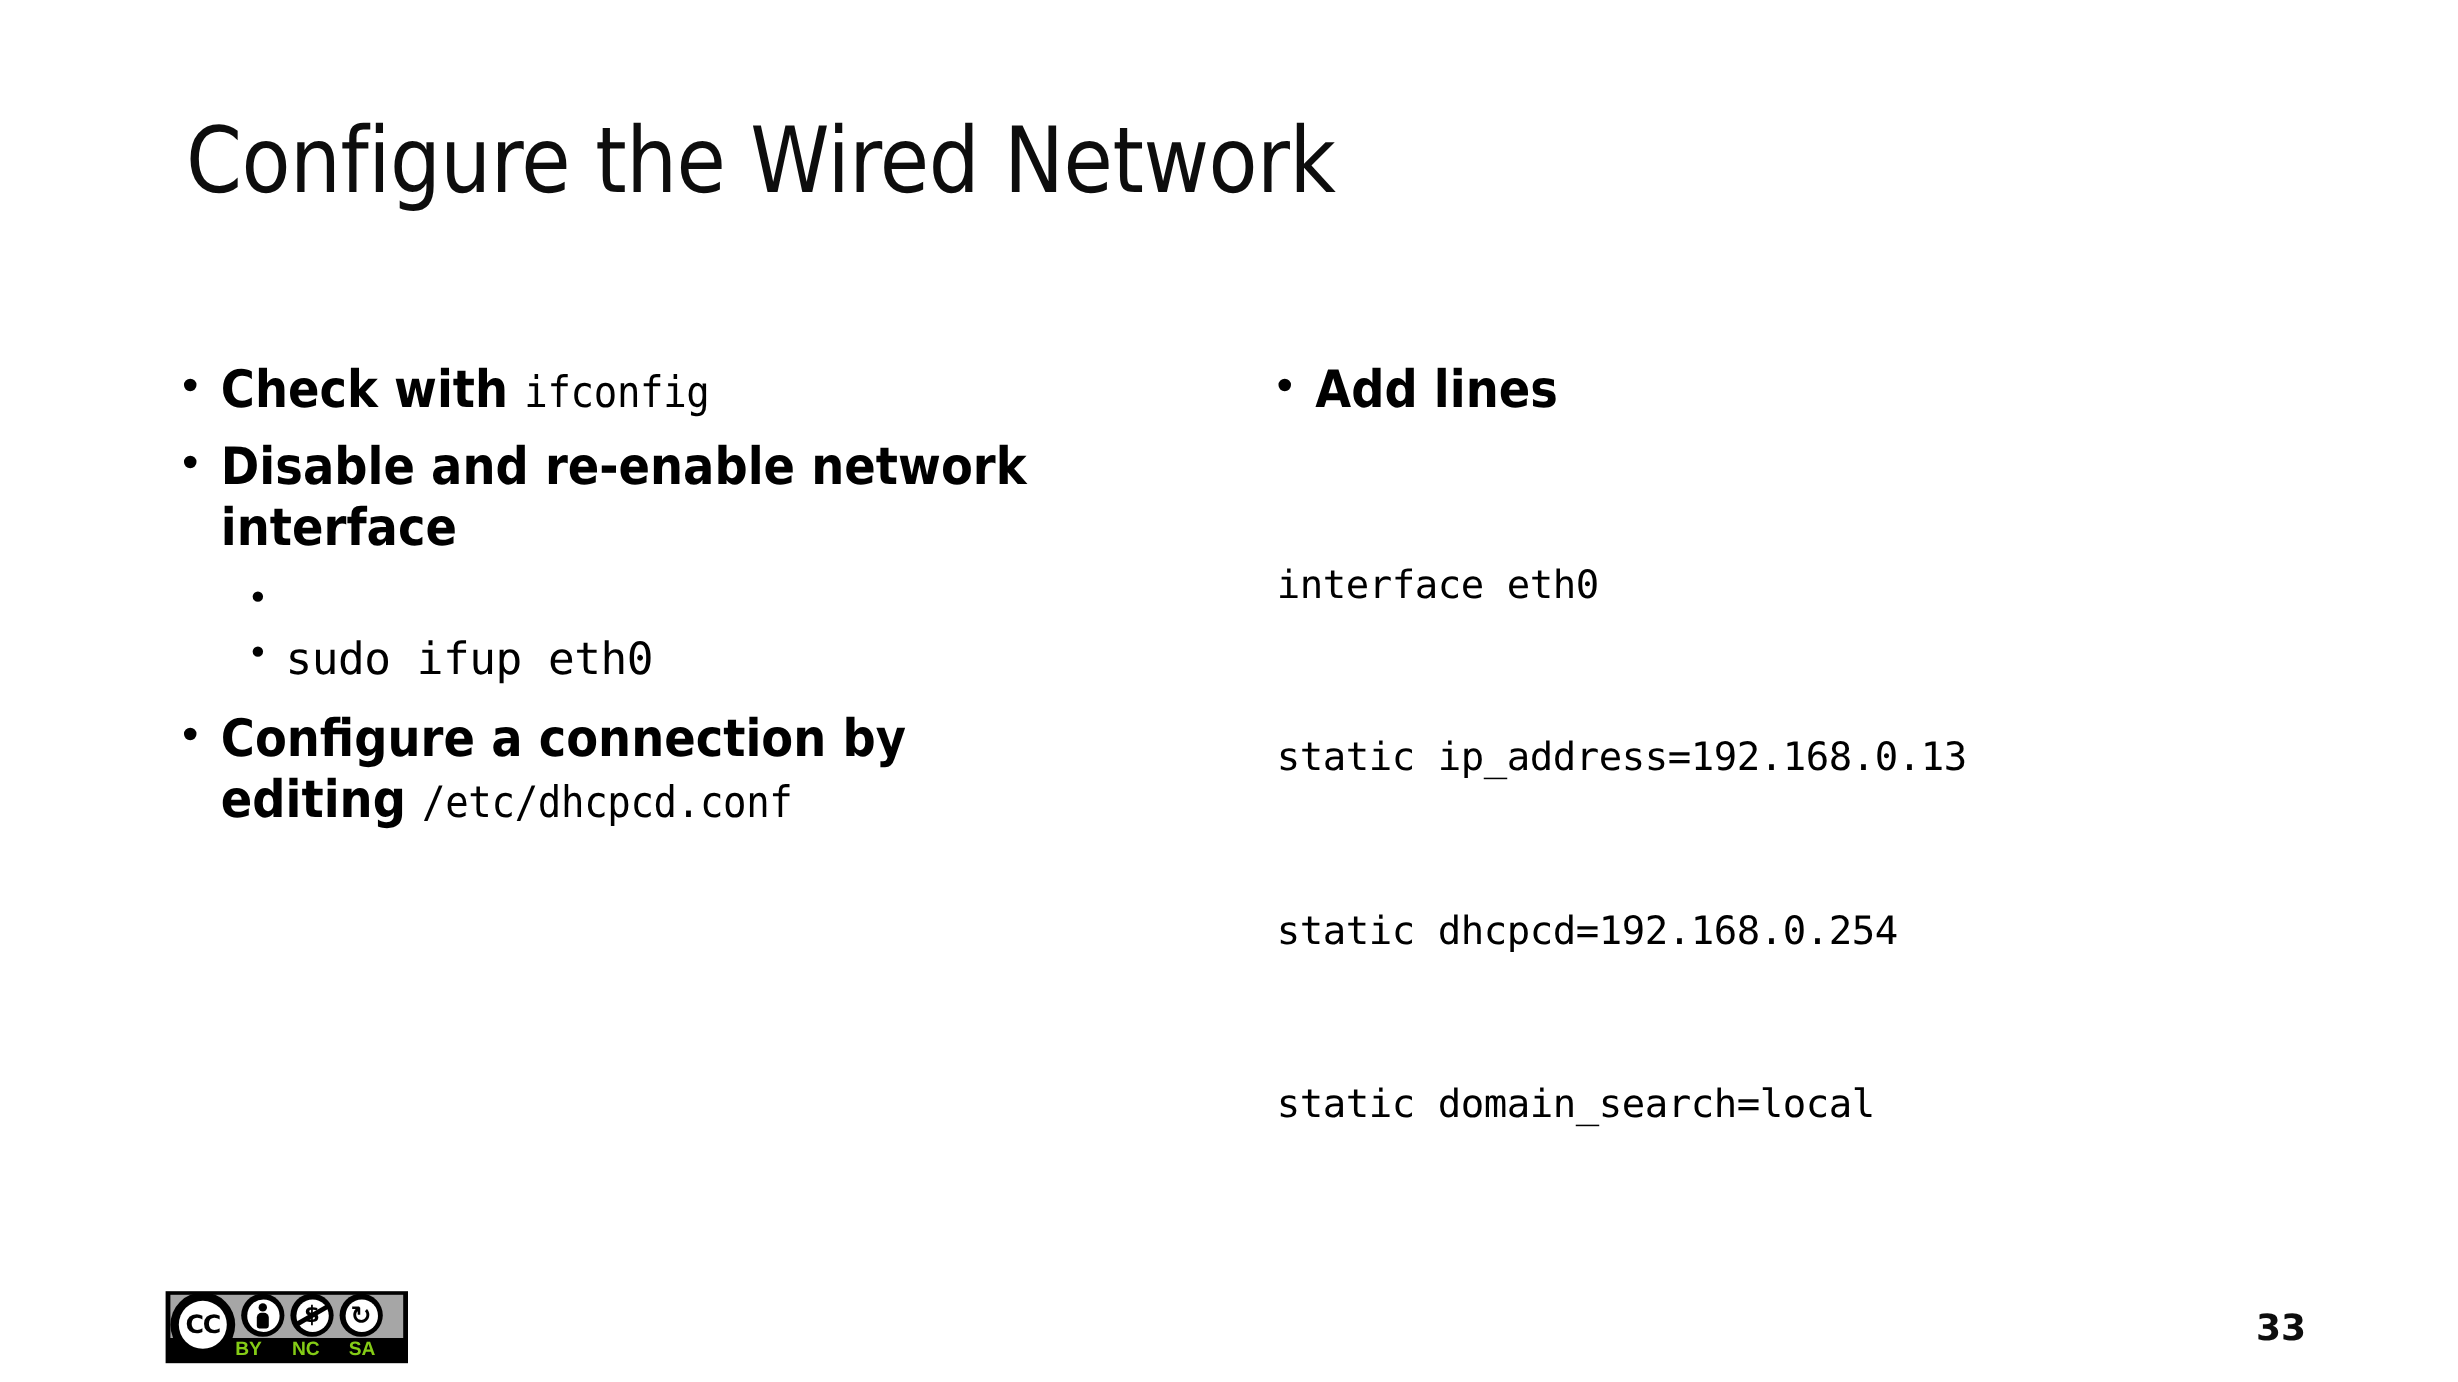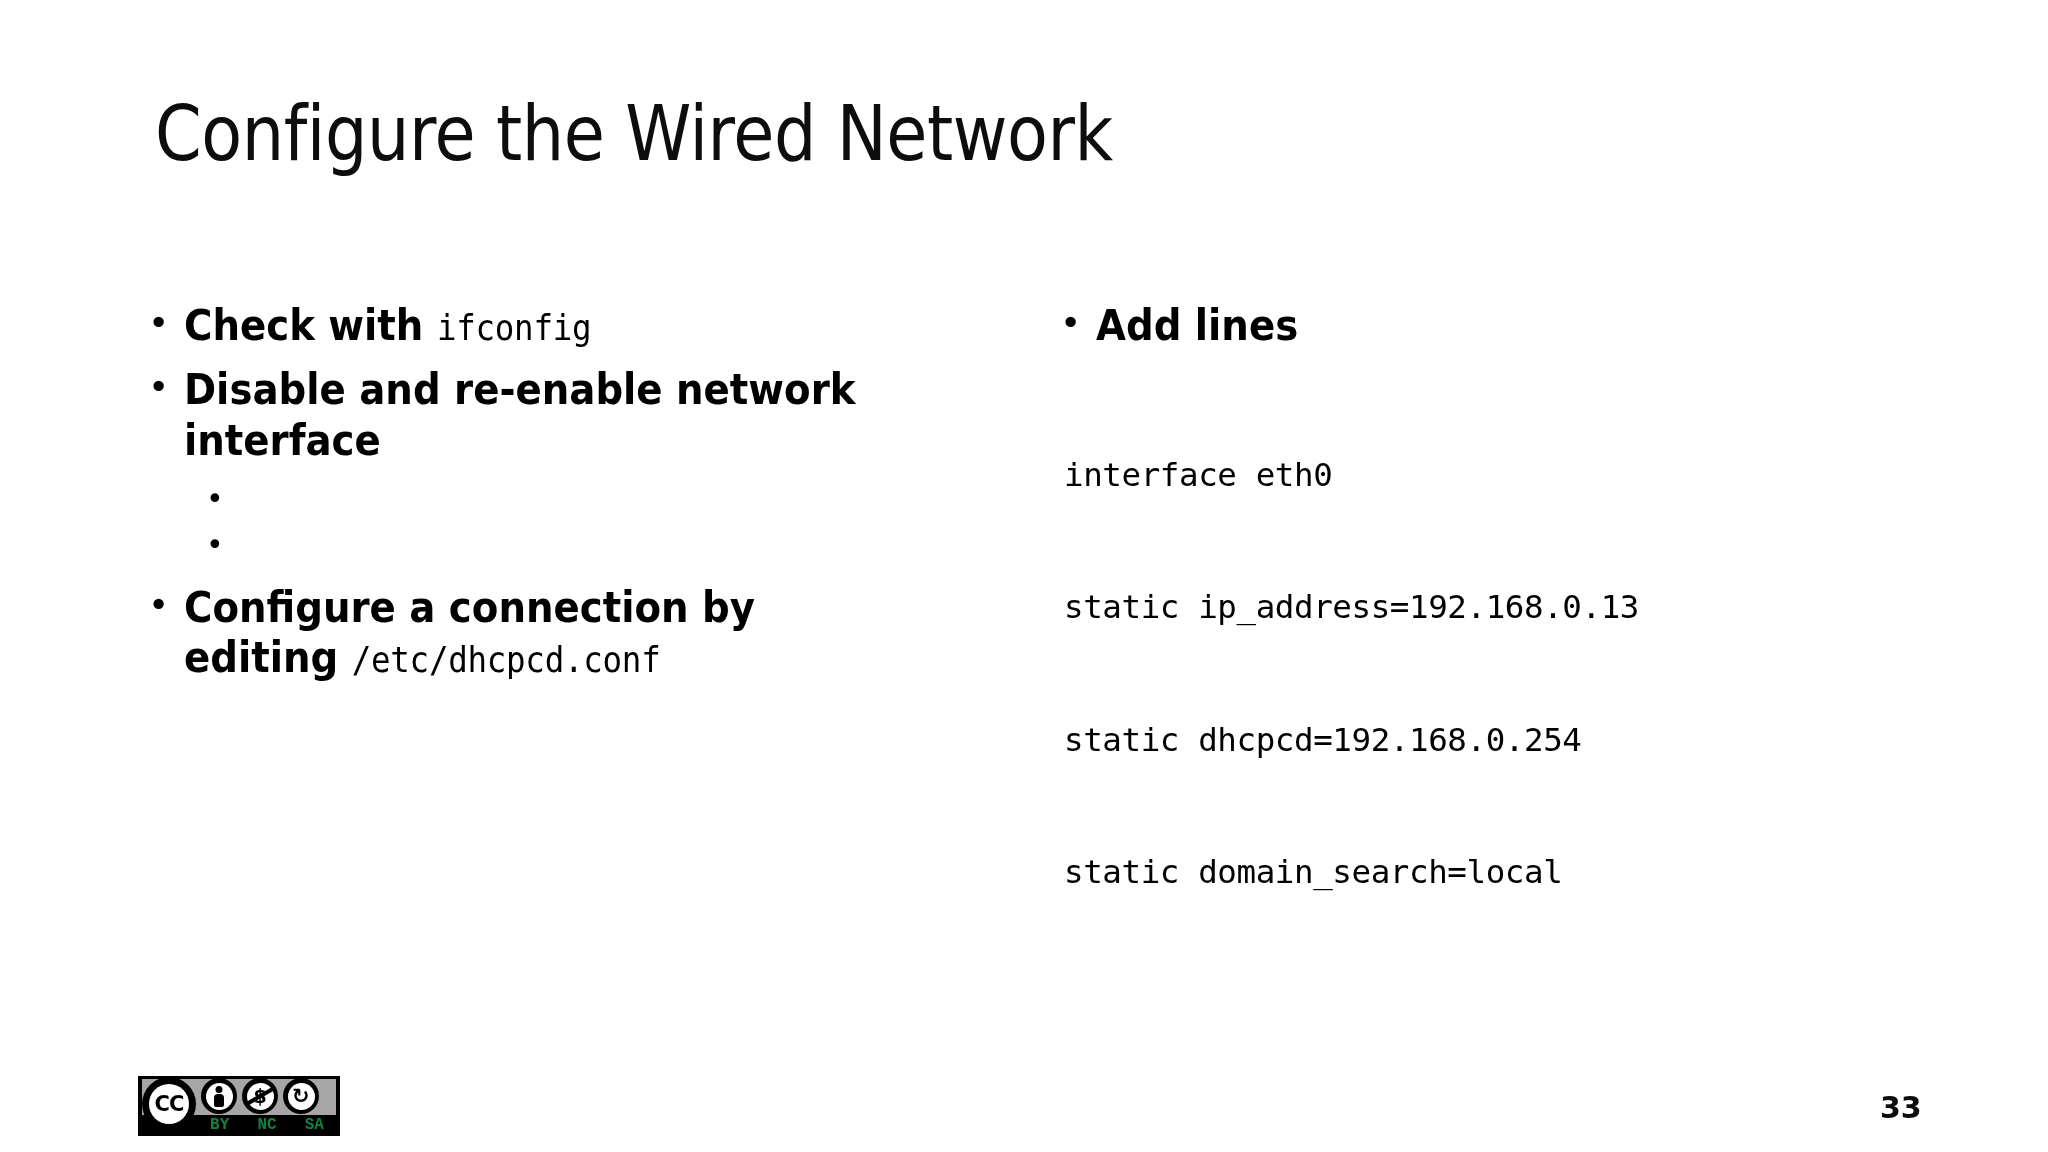--- a/index.html
+++ b/index.html
@@ -115,21 +115,21 @@
 
   
   .code-block {
     font-family: "DejaVu Sans Mono", monospace;
     font-size: 32.5px;
     line-height: 1.36;
     letter-spacing: -0.4px;
     white-space: pre;
     margin: 6px 0 14px 4px;
   }
-  .code-line { display: block; }
+  .code-line { display: block; margin-top: 12px; }
 
   
   .cc-badge {
     position: absolute;
     left: 138px;
     top: 1076px;
     width: 202px;
     height: 60px;
     background: #000000;
     display: block;
@@ -182,23 +182,23 @@
     position: absolute;
     left: 58px;
     top: 38px;
     width: 142px;
     height: 21px;
     display: flex;
     align-items: center;
   }
   .cc-label {
     flex: 1 1 0;
-    text-align: center;
-    color: #15803d;
-    font-family: Liberation Mono, monospace;
+    text-align: left;
+    color: #84cc16;
+    font-family: Liberation Sans, sans-serif;
     font-weight: 700;
     font-size: 16px;
     line-height: 1;
   }
 
   
   .person-head {
     position: absolute;
     top: 3px; left: 50%;
     transform: translateX(-50%);
@@ -270,20 +270,21 @@
         <span class="bullet-mark">•</span>
         <span class="bullet-body lvl1">Disable and re-enable network interface</span>
       </div>
 
       <div class="subs">
         <div class="sub-bullet">
           <span class="sub-mark">•</span>
         </div>
         <div class="sub-bullet">
           <span class="sub-mark">•</span>
+          <span class="sub-body">sudo ifup eth0</span>
         </div>
       </div>
 
       <div class="bullet">
         <span class="bullet-mark">•</span>
         <span class="bullet-body lvl1"><span>Configure a connection by editing </span><span class="code">/etc/dhcpcd.conf</span></span>
       </div>
 
     </div>
 

